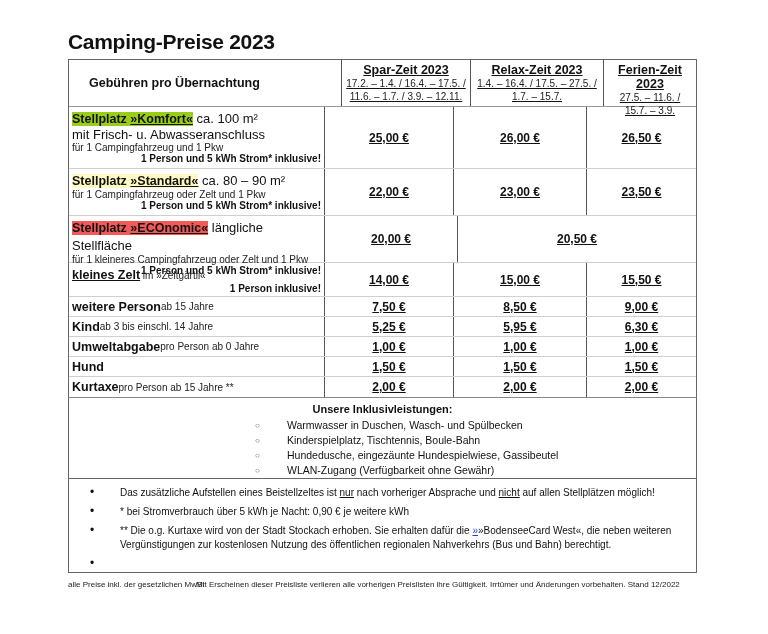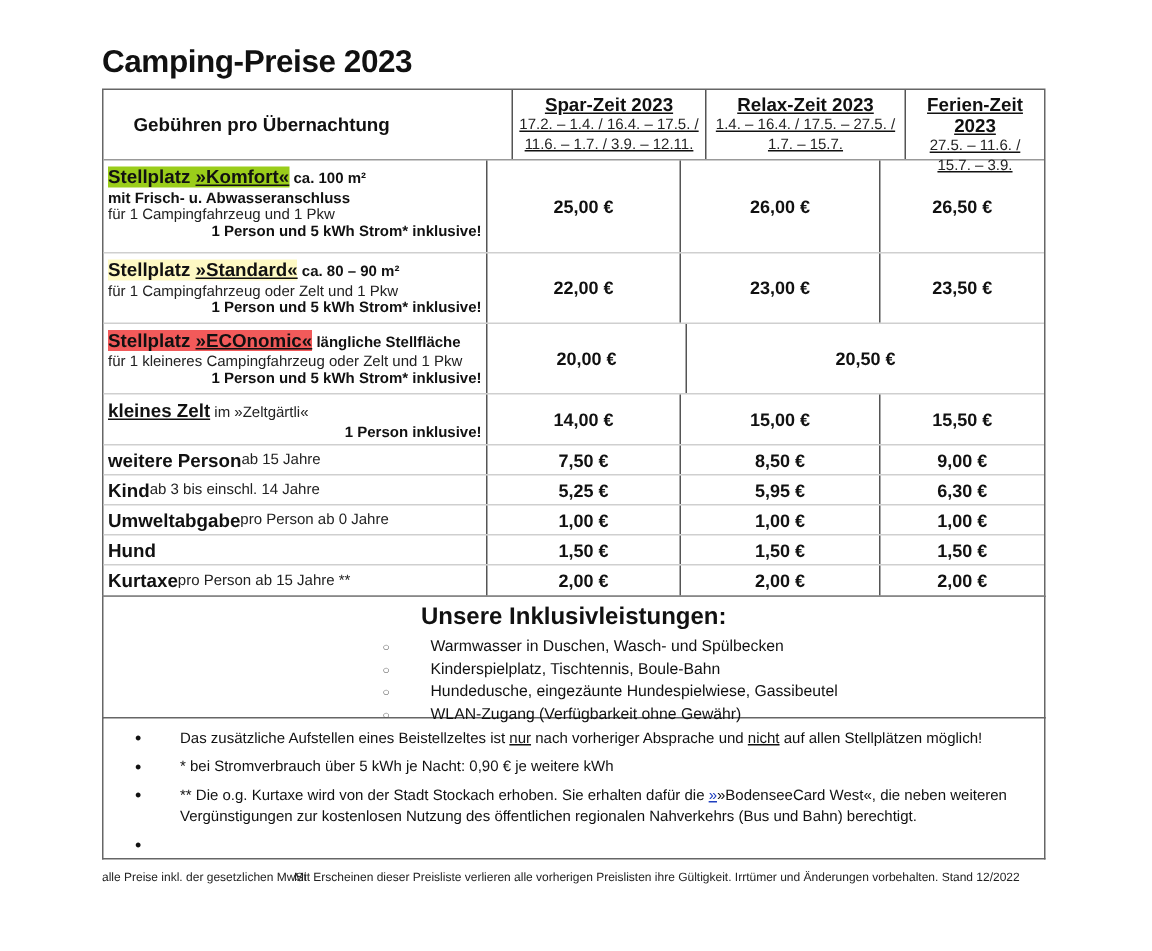--- a/index.html
+++ b/index.html
@@ -6,39 +6,39 @@
   body { width:768px; height:634px; position:relative; overflow:hidden;
          font-family:"Liberation Sans", sans-serif; color:#111; }
   .title { position:absolute; left:68px; top:30px; font-size:21px; font-weight:bold; letter-spacing:-0.3px; }
   .tbl { position:absolute; left:68px; top:59px; width:629px; border:1px solid #666; box-sizing:border-box; }
   .row { display:flex; border-bottom:1px solid #cfcfcf; box-sizing:border-box; }
   .row:last-child { border-bottom:none; }
   .c0 { width:256px; padding:2px 3px; box-sizing:border-box; border-right:1px solid #555; }
   .c1 { width:129px; box-sizing:border-box; border-right:1px solid #555; }
   .c2 { width:133px; box-sizing:border-box; border-right:1px solid #555; }
   .c3 { flex:1; box-sizing:border-box; }
-  .pc { display:flex; align-items:center; justify-content:center; font-weight:bold; font-size:12px; }
+  .pc { display:flex; align-items:center; justify-content:center; font-weight:bold; font-size:12px;text-decoration:underline; }
   .hdr { height:47px; border-bottom:1px solid #999; }
   .hdr .c0 { display:flex; align-items:center; font-weight:bold; font-size:12.5px;margin-left:17px; }
   .hcol { text-align:center; padding-top:3px;text-decoration:underline; }
   .hcol .h { font-weight:bold; font-size:12.5px; }
   .hcol .d { font-size:10px; line-height:13px; color:#222;text-align:center; }
   .lab-b { font-weight:bold; font-size:12.5px; }
   .lab-s { font-size:10px; color:#222; }
-  .sub-b { font-weight:bold; font-size:10px; }
+  .sub-b { font-weight:normal; font-size:13px; }
   .note { font-weight:bold; font-size:10px; text-align:right; }
   .u { text-decoration:underline; }
   .hl-green { background:#9acd1a; }
   .hl-yellow { background:#fef9c3; }
   .hl-red { background:#f25a5a; }
   .r1 { height:62px; } .r2 { height:47px; } .r3 { height:47px; } .r4 { height:34px; }
   .rs { height:20px; }
   .rs .c0 { display:flex; align-items:center; padding-top:0; padding-bottom:0; }
   .incl { position:absolute; left:68px; top:397px; width:629px; height:82px; border:1px solid #666; border-top:1px solid #888; box-sizing:border-box; }
-  .incl-title { text-align:center; font-weight:bold; font-size:16px; margin-top:5px; }
+  .incl-title { text-align:center; font-weight:bold; font-size:11px; margin-top:5px; }
   .incl ul { list-style:none; margin:3px 0 0 0; padding:0 0 0 186px; }
   .incl li { font-size:10.5px; line-height:15px; position:relative; padding-left:32px; }
   .incl li .b { position:absolute; left:0; top:0; font-size:8px; color:#555; }
   .notes { position:absolute; left:68px; top:478px; width:629px; height:95px; border:1px solid #666; border-top:none; box-sizing:border-box; }
   .notes ul { list-style:none; margin:8px 0 0 0; padding:0 0 0 21px; }
   .notes li { font-size:10px; line-height:14px; position:relative; padding-left:30px; margin-bottom:5px; }
   .notes li .b { position:absolute; left:0; top:-1px; font-size:12px; }
   .link { color:#1f3fbf; text-decoration:underline; }
   .footer { position:absolute; top:580px; font-size:8px; color:#222; }
 </style>

